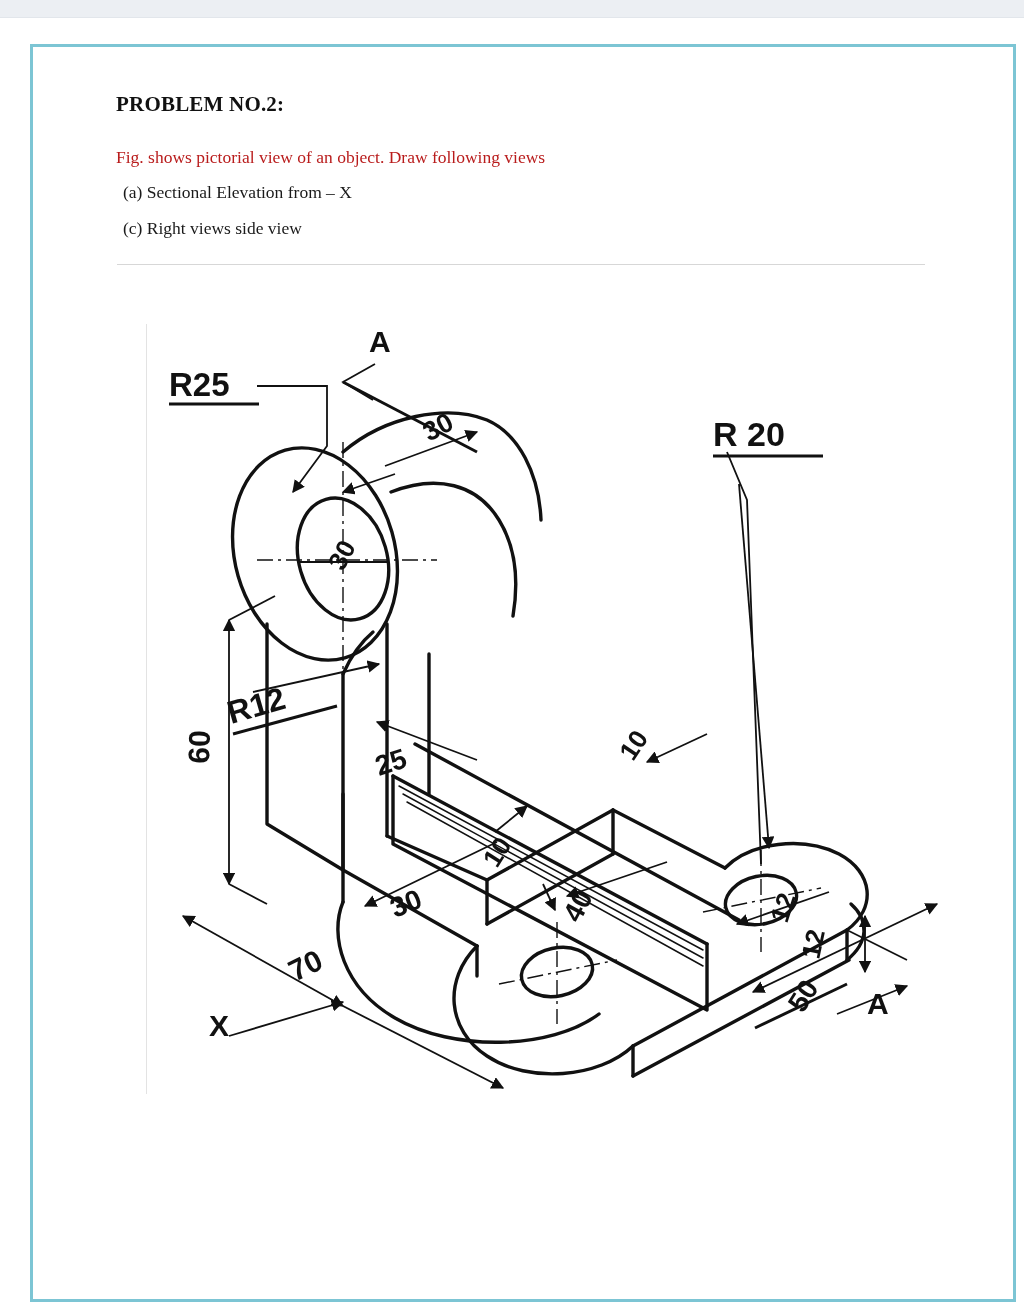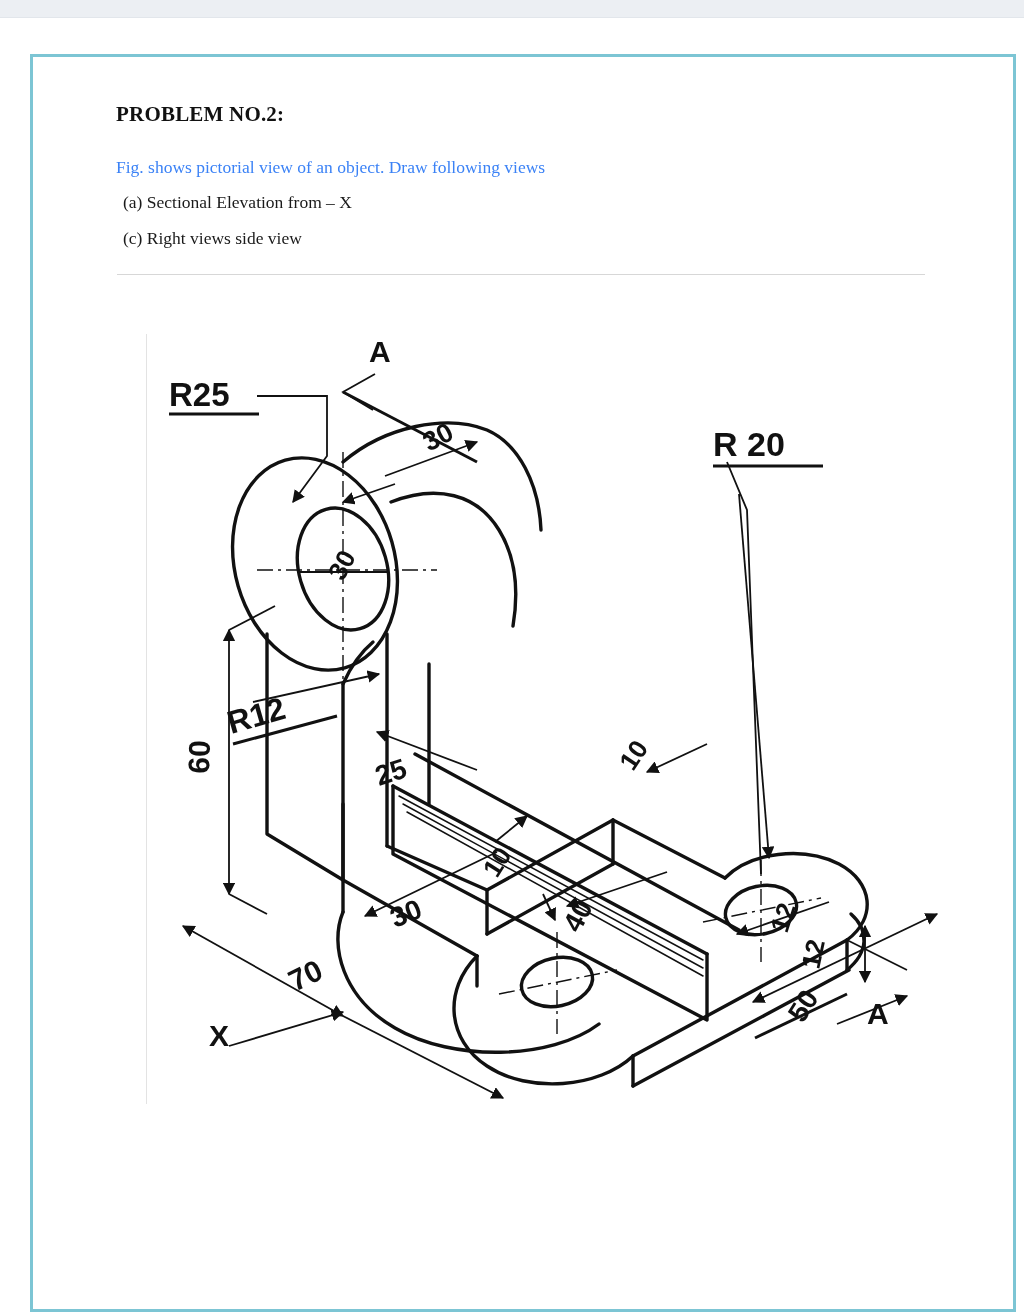--- a/index.html
+++ b/index.html
@@ -8,35 +8,35 @@
     background:#ffffff;
     font-family:"Liberation Serif",serif;
     overflow:hidden;
     position:relative;
   }
   #top-strip{
     position:absolute;left:0;top:0;width:1024px;height:17px;
     background:#eceff3;border-bottom:1px solid #e2e6eb;
   }
   #card{
-    position:absolute;left:30px;top:54px;width:986px;height:1258px;
+    position:absolute;left:30px;top:44px;width:986px;height:1258px;
     background:#ffffff;
     border:3px solid #7cc5d4;
     box-sizing:border-box;
   }
   #content{
     position:absolute;left:83px;top:45px;width:810px;
   }
   #problem-title{
     font-family:"Liberation Serif",serif;
     font-weight:bold;font-size:21px;color:#111;
     letter-spacing:.2px;margin:0 0 26px 0;
   }
   .intro-line{
-    font-size:17.5px;color:#3b82f6;line-height:1.62;margin:0;
+    font-size:17.5px;color:#b91c1c;line-height:1.62;margin:0;
   }
   .list-line{
     font-size:17.5px;color:#1a1a1a;line-height:1.62;margin:7px;
   }
   #divider{
     margin-top:22px;border:0;border-top:1px solid #d7d7d7;width:808px;
   }
   #figure-wrap{
     position:absolute;left:113px;top:277px;width:800px;height:770px;
     border-left:1px solid #e3e3e3;

